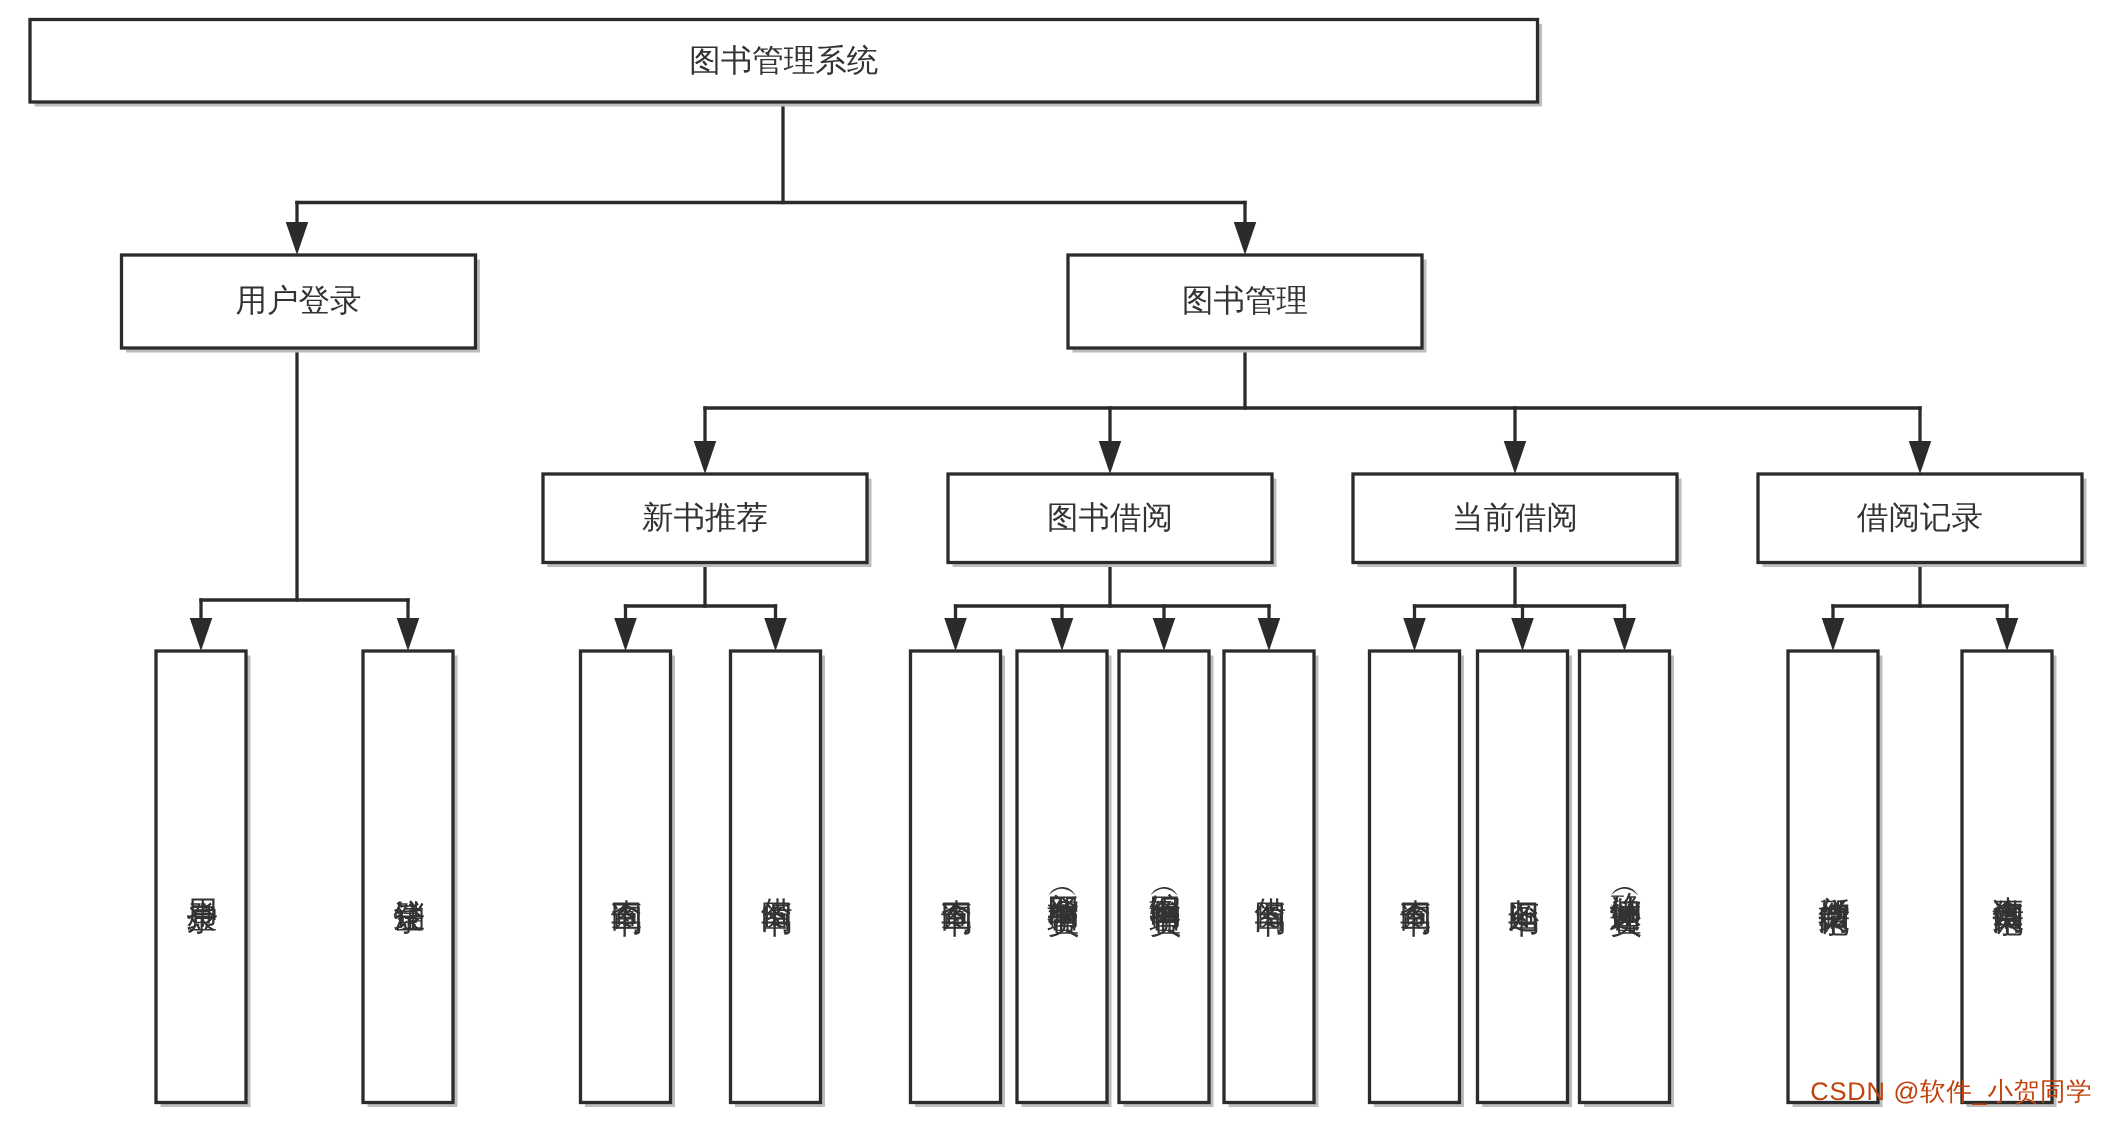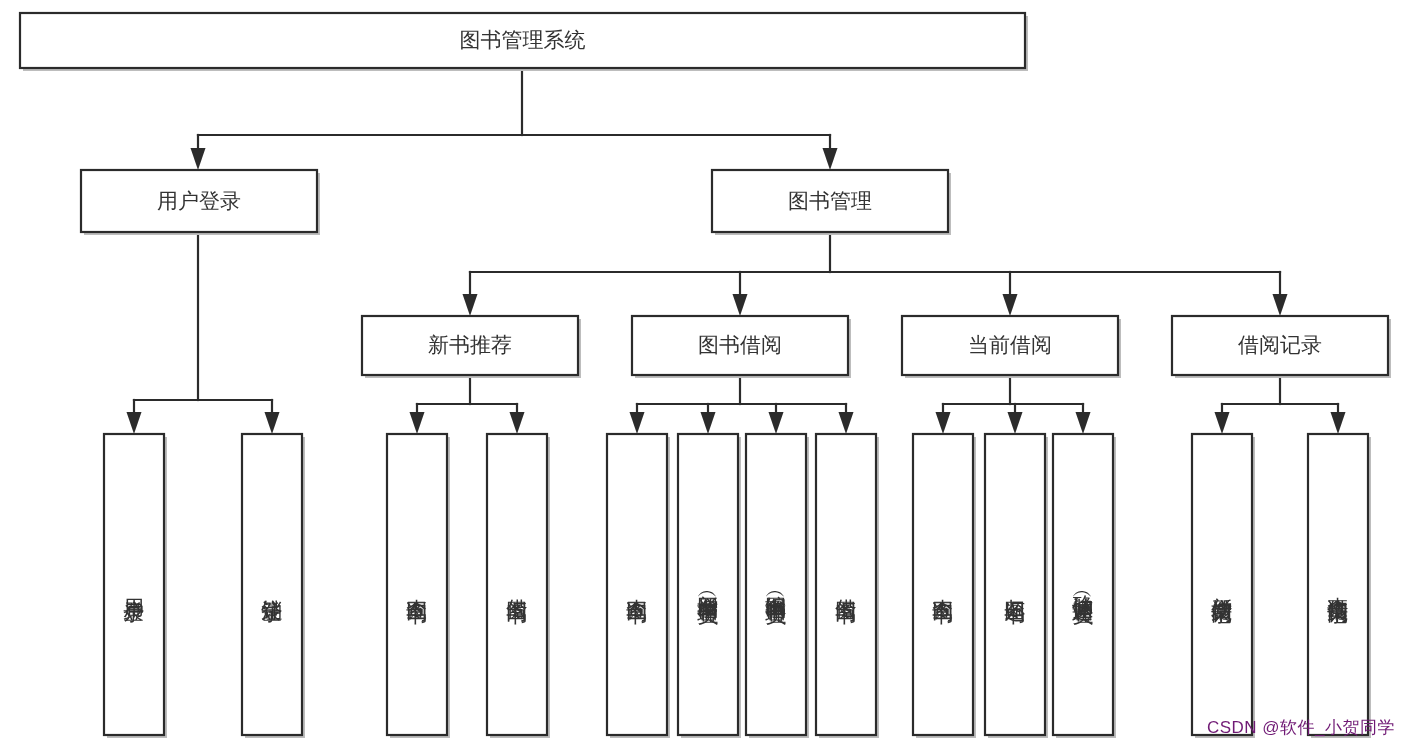--- a/index.html
+++ b/index.html
@@ -66,21 +66,21 @@
     letter-spacing: 1.5px;
     white-space: nowrap;
     pointer-events: none;
   }
   .watermark {
     position: absolute;
     right: 10px;
     bottom: 8px;
     font-family: "Liberation Sans", "DejaVu Sans", sans-serif;
     font-size: 17px;
-    color: #701a75;
+    color: #c2410c;
     letter-spacing: 0.5px;
     white-space: nowrap;
   }
 </style>
 </head>
 <body>
 
 <div id="diagram-root">
 
   <svg id="tree-svg" viewBox="0 0 1405 747">

